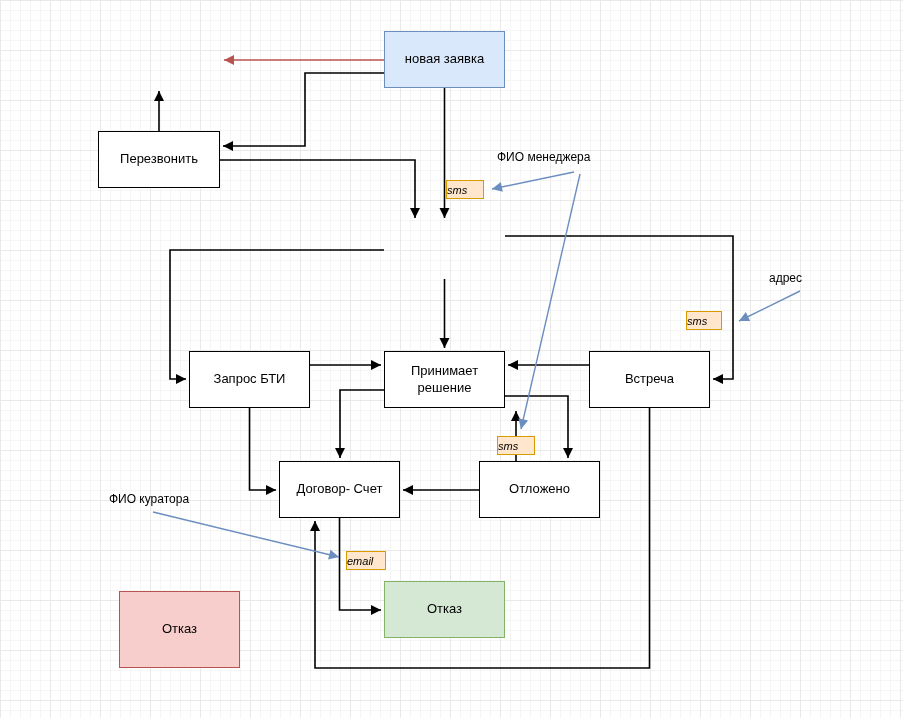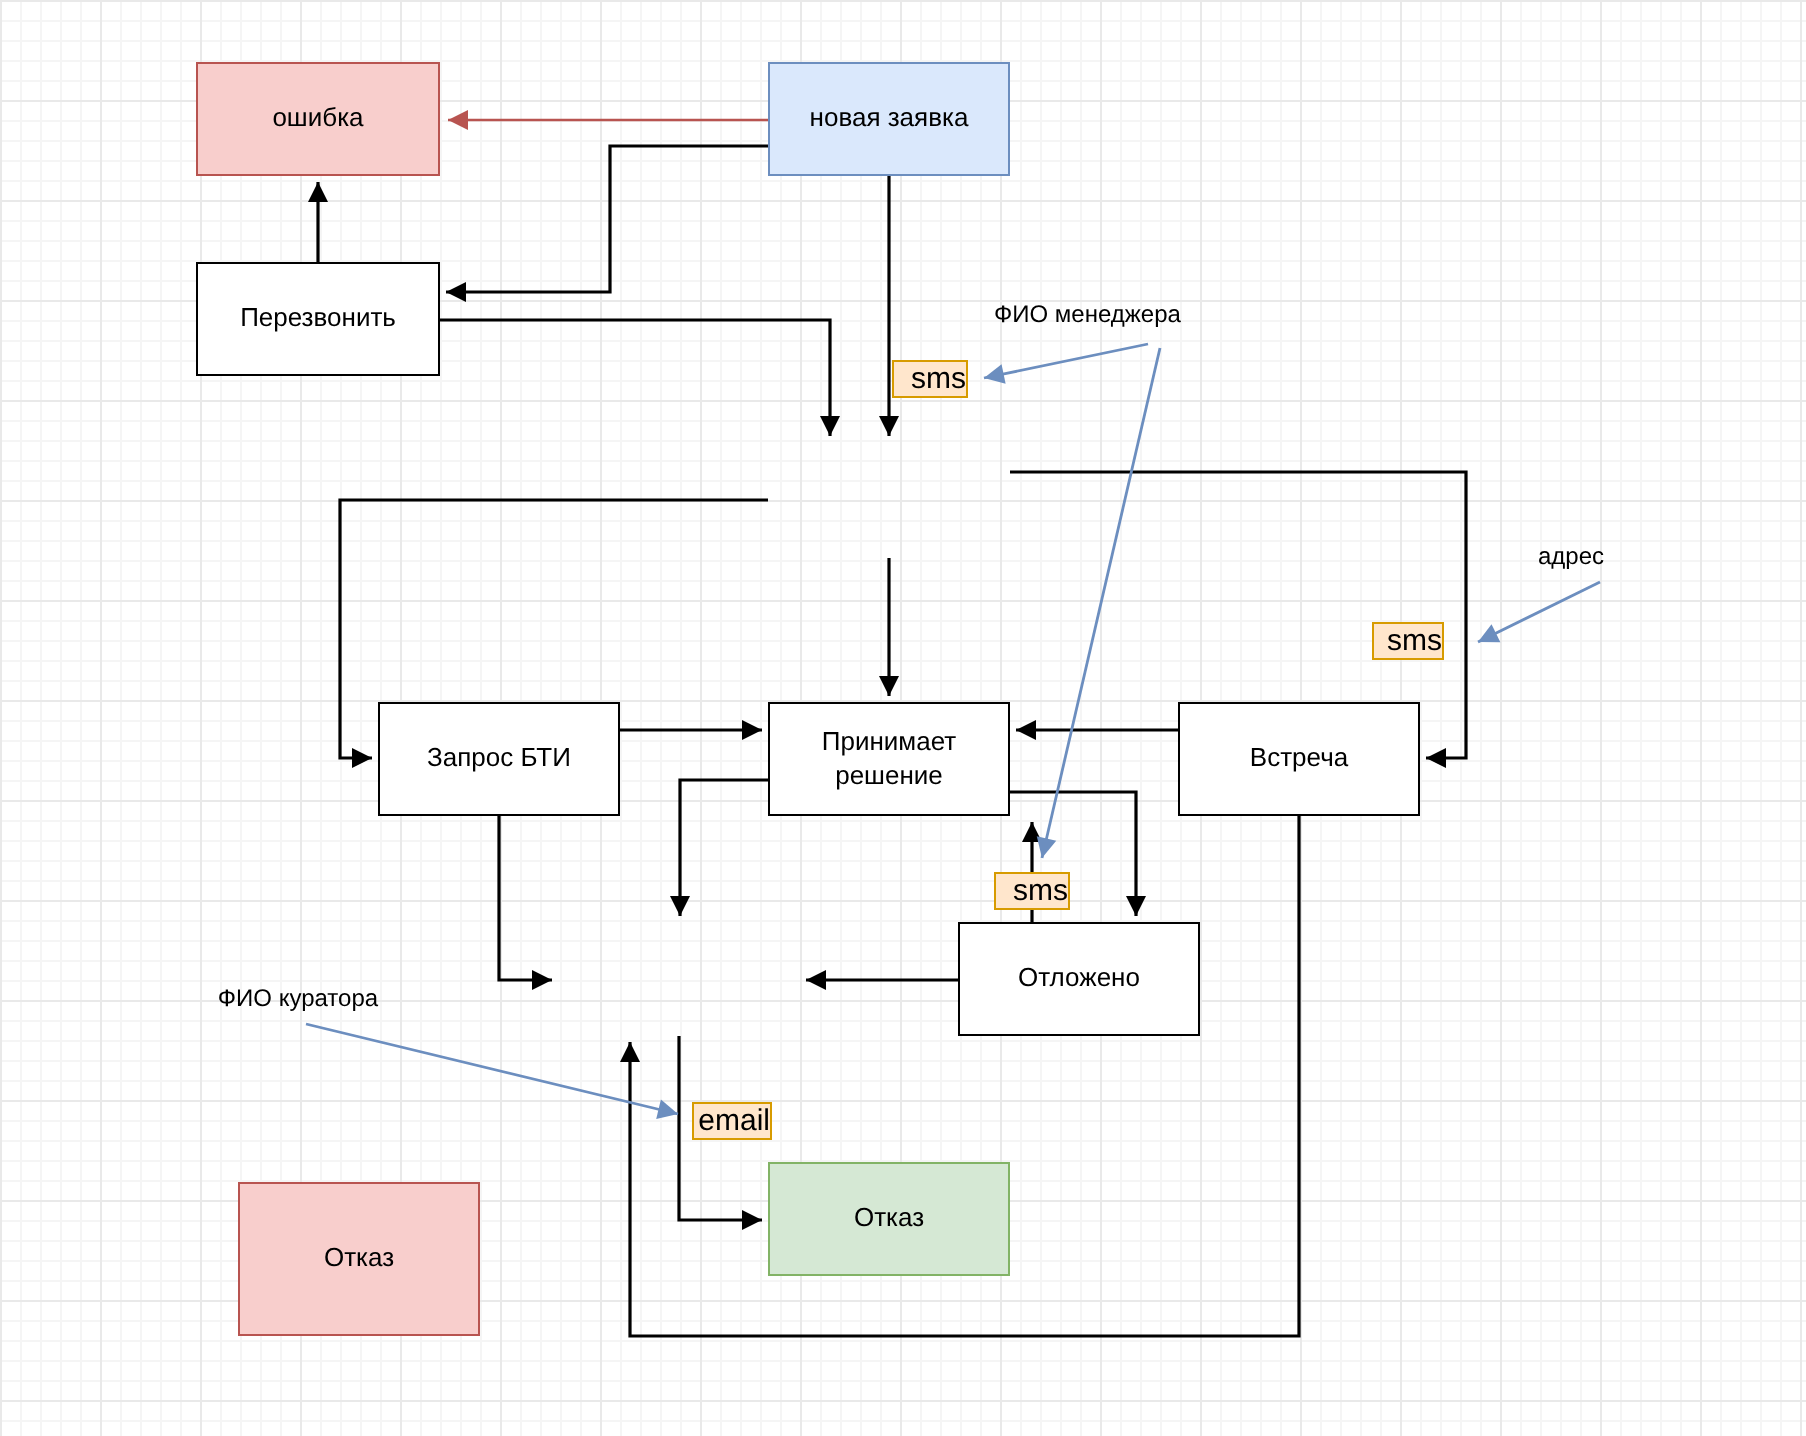--- a/index.html
+++ b/index.html
@@ -24,23 +24,23 @@
     position:absolute;box-sizing:border-box;
     display:flex;align-items:center;justify-content:center;
     text-align:center;font-size:13px;line-height:1.3;color:#000;
     background:#ffffff;border:1px solid #000000;padding:2px 6px;
   }
   .n-red{background:#f8cecc;border-color:#b85450;}
   .n-blue{background:#dae8fc;border-color:#6c8ebf;}
   .n-green{background:#d5e8d4;border-color:#82b366;}
   .badge{
     position:absolute;box-sizing:border-box;
-    display:flex;align-items:center;justify-content:flex-end;
-    font-size:15px;color:#000;
-    background:#ffe6cc;border:1px solid #d79b00;
+    display:flex;align-items:center;justify-content:flex-start;
+    font-size:11px;color:#000;
+    background:#ffe6cc;border:1px solid #d79b00;font-style:italic;
   }
   .note{position:absolute;font-size:12px;color:#000;text-align:center;line-height:1.3;}
 </style>
 </head>
 <body>
 
 <div class="canvas">
 
   <svg class="wires" width="903" height="718" viewBox="0 0 903 718">
     <defs>
@@ -72,23 +72,20 @@
     <path class="wire" d="M479 490 L403 490" marker-end="url(#ah-black)"></path>
     <path class="wire" d="M339.5 518 L339.5 610 L381 610" marker-end="url(#ah-black)"></path>
     <path class="wire" d="M649.5 408 L649.5 668 L315 668 L315 521" marker-end="url(#ah-black)"></path>
 
     <path class="wire blue" d="M574 172 L492 189" marker-end="url(#ah-blue)"></path>
     <path class="wire blue" d="M580 174 L521 429" marker-end="url(#ah-blue)"></path>
     <path class="wire blue" d="M800 291 L739 321" marker-end="url(#ah-blue)"></path>
     <path class="wire blue" d="M153 512 L339 557" marker-end="url(#ah-blue)"></path>
   </svg>
 
-  <div class="node n-red" style="left:98px;top:31px;width:122px;height:57px">
-    <span>ошибка</span>
-  </div>
 
   <div class="node n-blue" style="left:384px;top:31px;width:121px;height:57px">
     <span>новая заявка</span>
   </div>
 
   <div class="node" style="left:98px;top:131px;width:122px;height:57px">
     <span>Перезвонить</span>
   </div>
 
 
@@ -97,20 +94,23 @@
   </div>
 
   <div class="node" style="left:384px;top:351px;width:121px;height:57px">
     <span>Принимает решение</span>
   </div>
 
   <div class="node" style="left:589px;top:351px;width:121px;height:57px">
     <span>Встреча</span>
   </div>
 
+  <div class="node" style="left:279px;top:461px;width:121px;height:57px">
+    <span>Договор- Счет</span>
+  </div>
 
   <div class="node" style="left:479px;top:461px;width:121px;height:57px">
     <span>Отложено</span>
   </div>
 
   <div class="node n-green" style="left:384px;top:581px;width:121px;height:57px">
     <span>Отказ</span>
   </div>
 
   <div class="node n-red" style="left:119px;top:591px;width:121px;height:77px">

